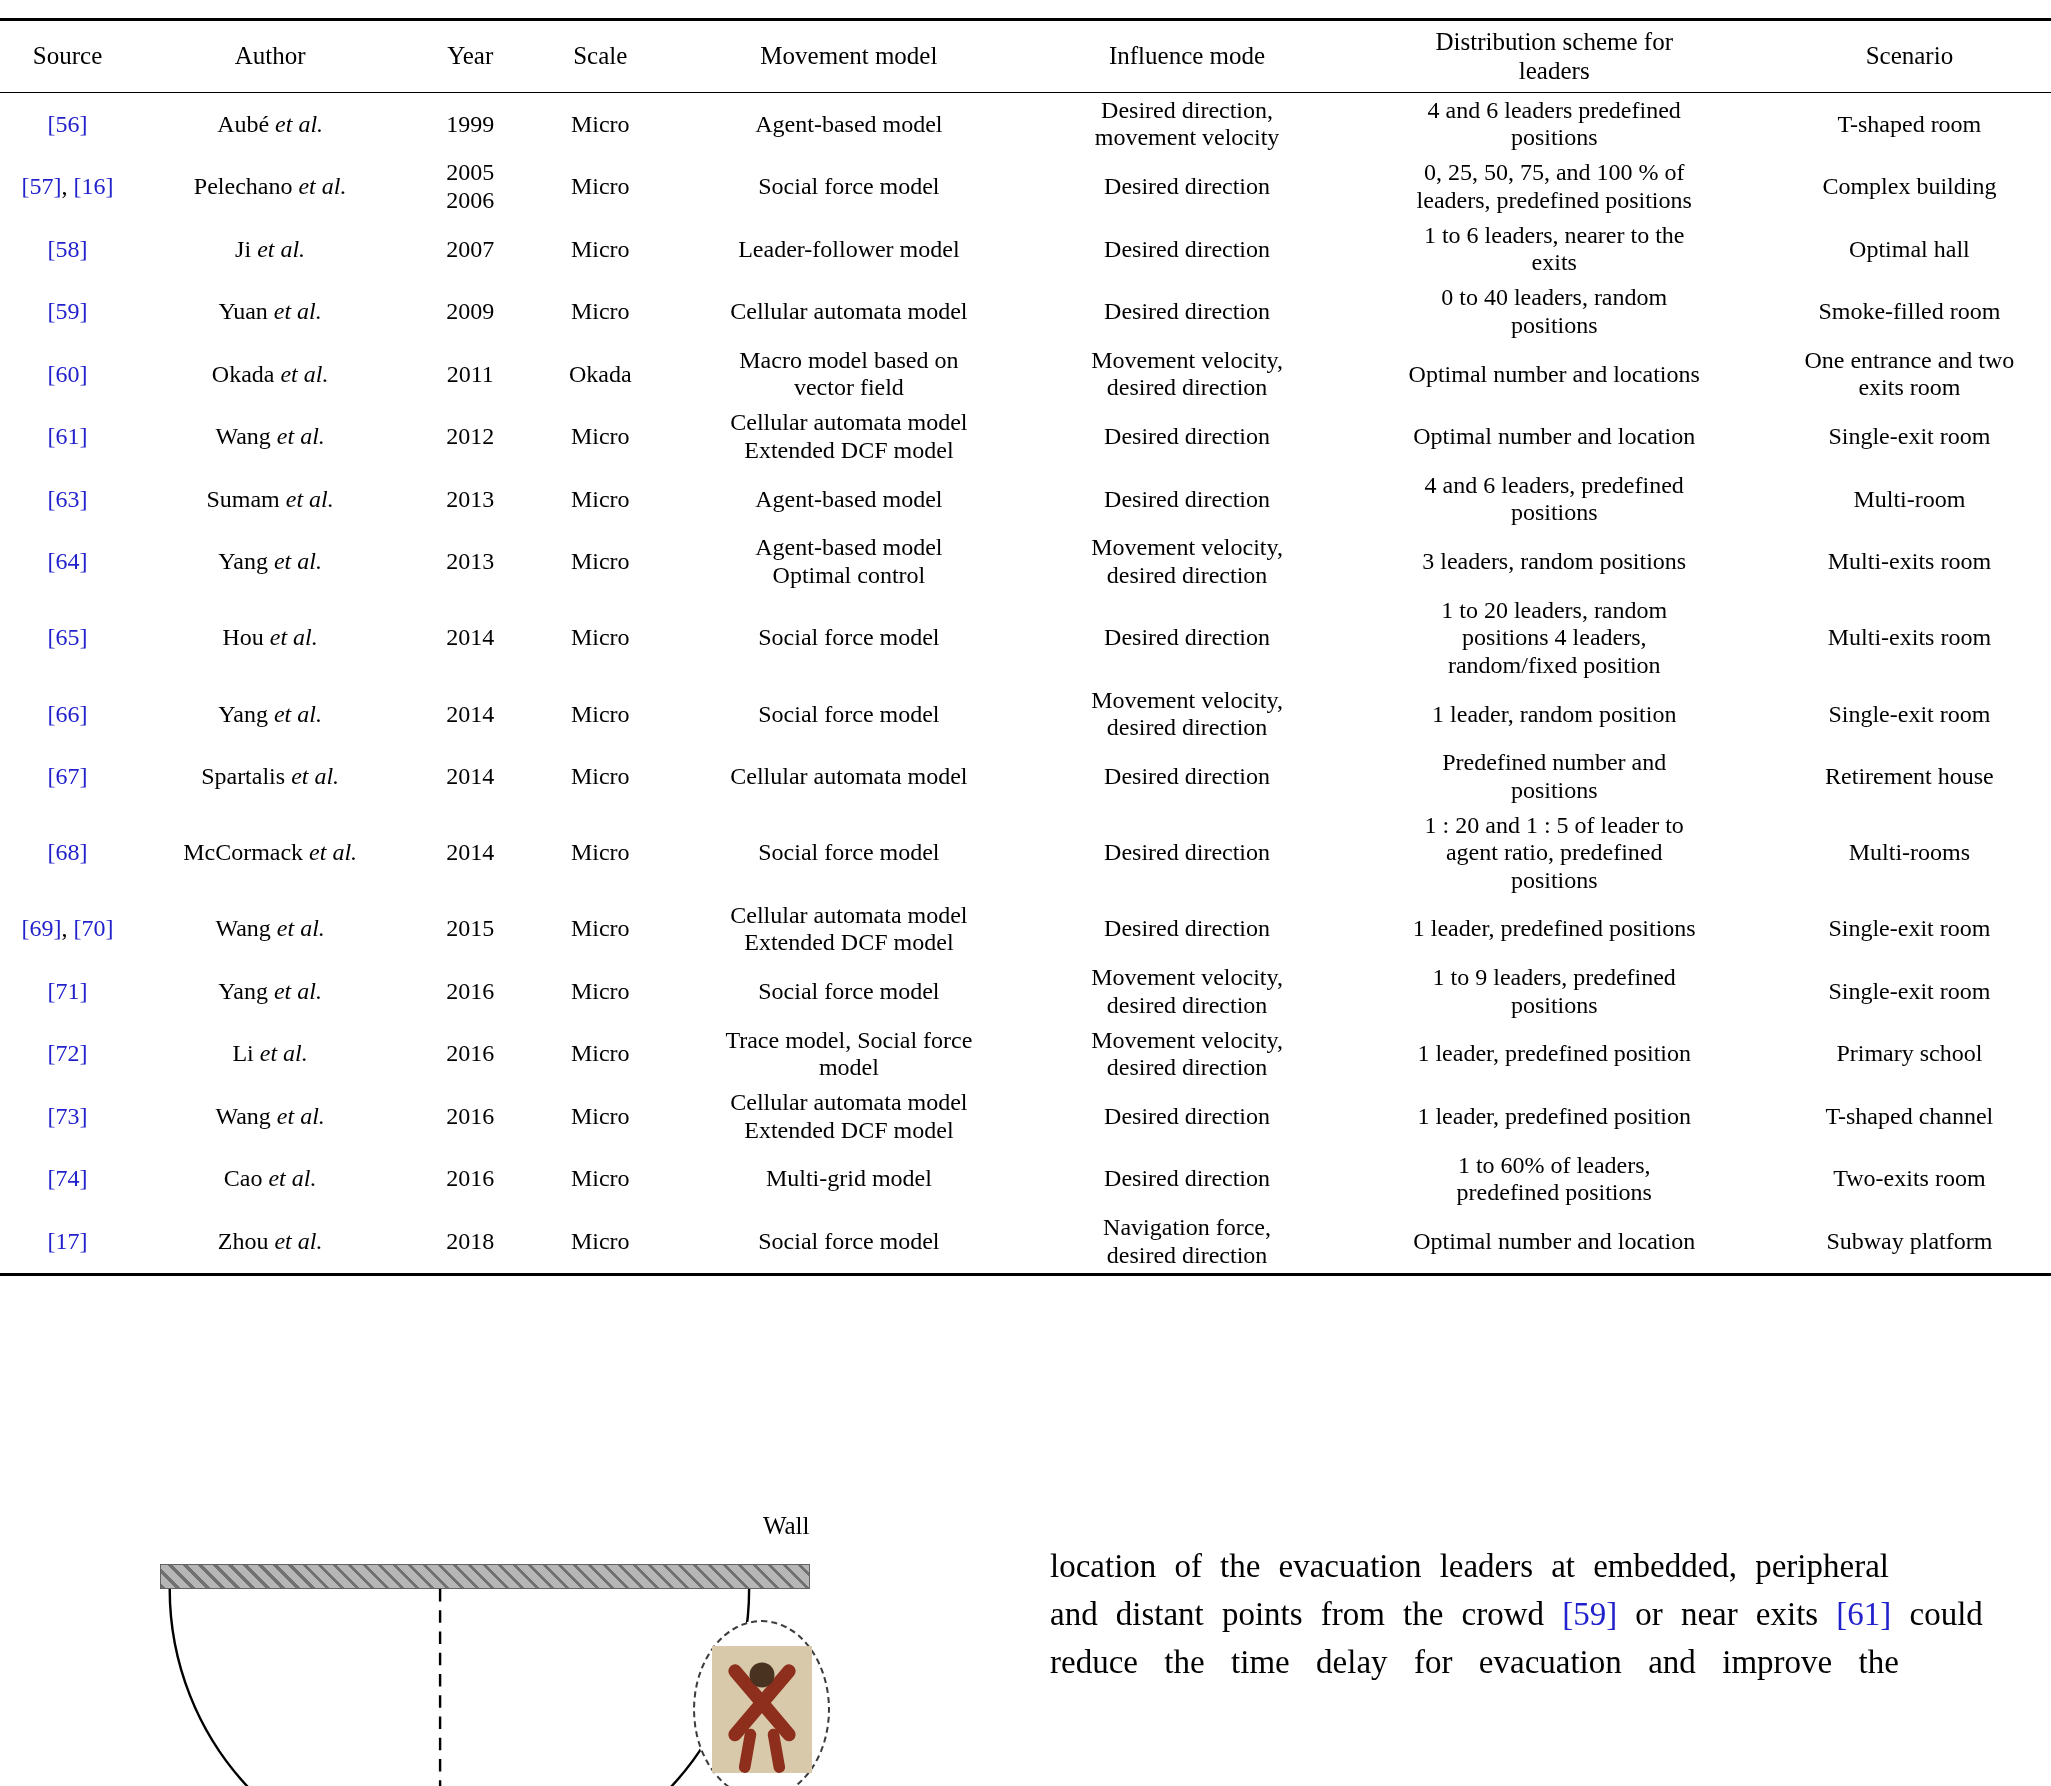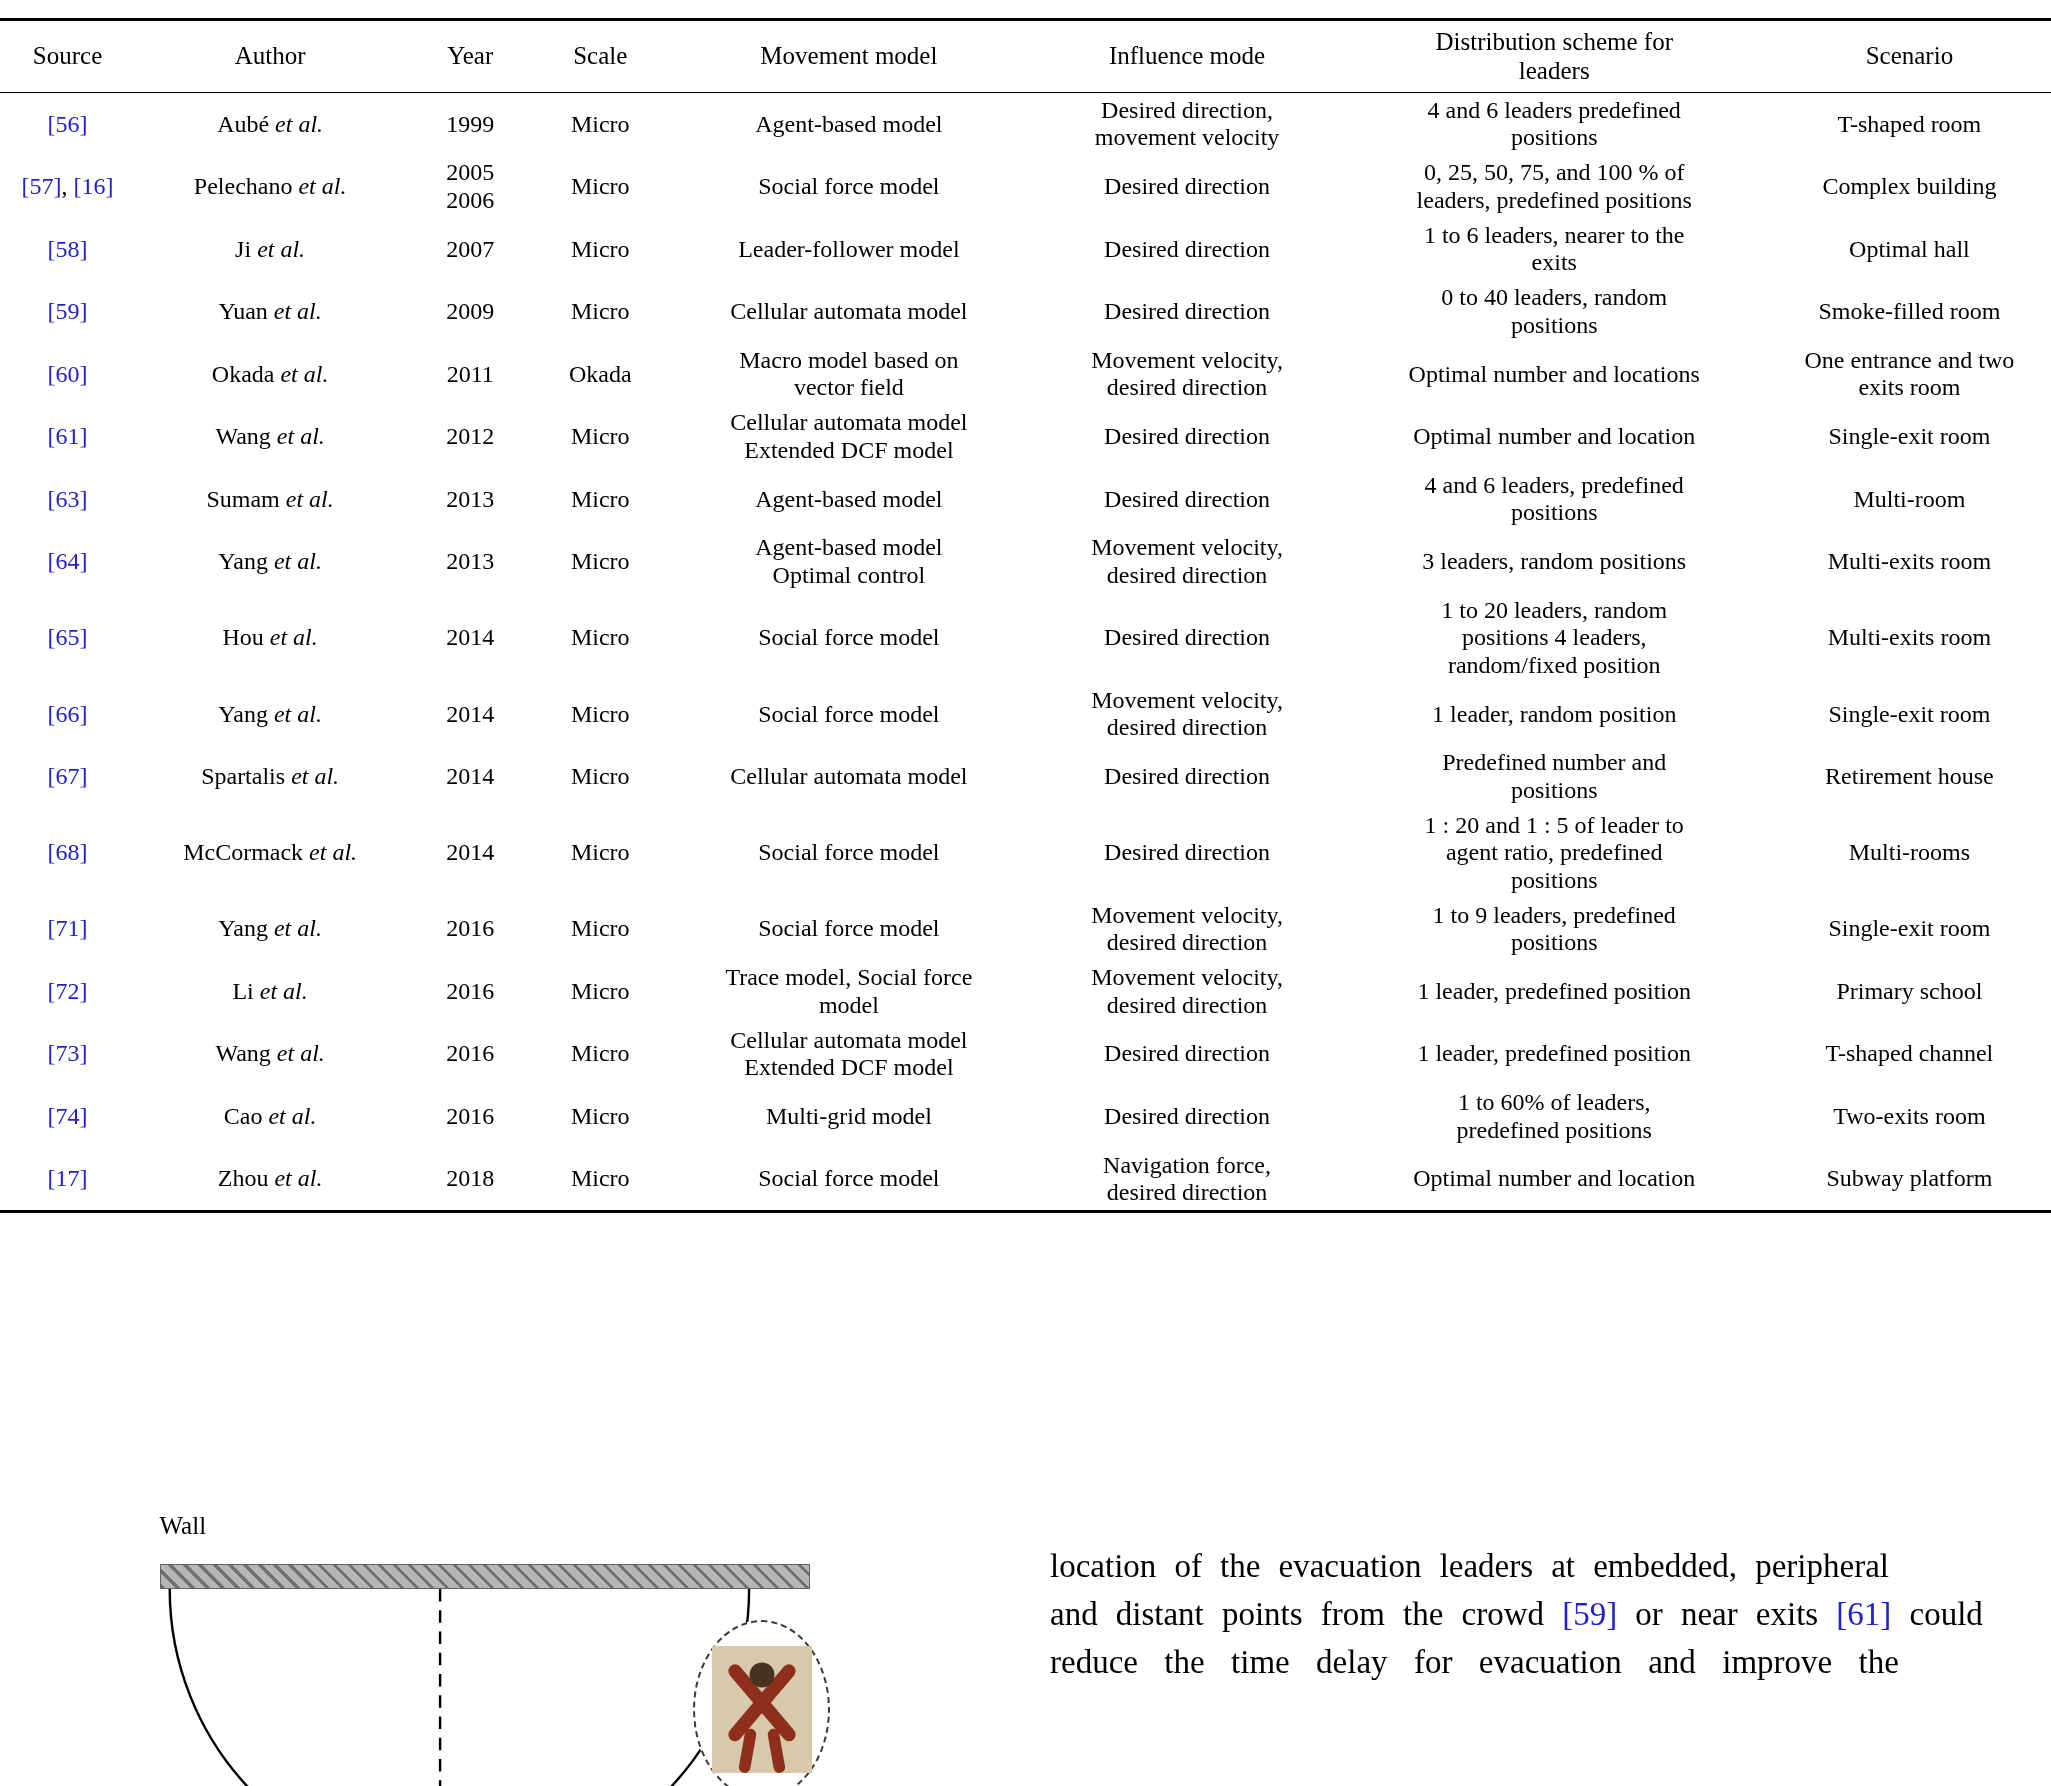--- a/index.html
+++ b/index.html
@@ -27,21 +27,21 @@
     font-size:24px; line-height:1.14;
     padding:3.9px 5.8px; text-align:center; vertical-align:middle;
     white-space:pre-line;
   }
   .cite { color:var(--cite-color); cursor:pointer; }
 
   
   .bottom { position:absolute; left:0; top:1506px; width:2052px; height:280px; }
 
   .figure { position:absolute; left:145px; top:0; width:695px; height:280px; }
-  .wall-label { position:absolute; left:14.5px; top:5.8px; width:650px; text-align:left; font-size:25px; }
+  .wall-label { position:absolute; left:14.5px; top:5.8px; width:650px; text-align:right; font-size:25px; }
   .wall-bar {
     position:absolute; left:14.5px; top:58px; width:650px; height:25px;
     background-color:var(--wall-gray);
     background-image:repeating-linear-gradient(45deg, rgba(0,0,0,0.38) 0 2.9px, rgba(0,0,0,0) 2.9px 10.6px);
     border:1.9px solid #636363;
   }
   .fan-svg { position:absolute; left:14.5px; top:83px; }
 
   .person-wrap {
     position:absolute; left:548px; top:114px; width:137px; height:179px;
@@ -217,20 +217,31 @@
           <td>2014</td>
           <td>Micro</td>
           <td>Social force model</td>
           <td>Desired direction</td>
           <td>1 : 20 and 1 : 5 of leader to
 agent ratio, predefined
 positions</td>
           <td>Multi-rooms</td>
         </tr>
         <tr>
+          <td><span class="cite">[69]</span>, <span class="cite">[70]</span></td>
+          <td>Wang <i>et al.</i></td>
+          <td>2015</td>
+          <td>Micro</td>
+          <td>Cellular automata model
+Extended DCF model</td>
+          <td>Desired direction</td>
+          <td>1 leader, predefined positions</td>
+          <td>Single-exit room</td>
+        </tr>
+        <tr>
           <td><span class="cite">[71]</span></td>
           <td>Yang <i>et al.</i></td>
           <td>2016</td>
           <td>Micro</td>
           <td>Social force model</td>
           <td>Movement velocity,
 desired direction</td>
           <td>1 to 9 leaders, predefined
 positions</td>
           <td>Single-exit room</td>

